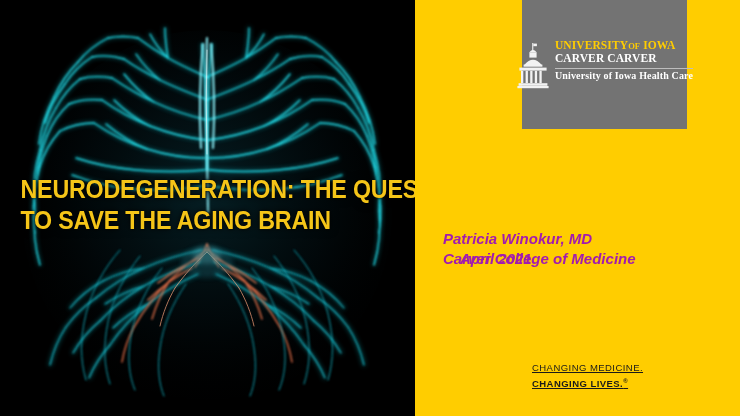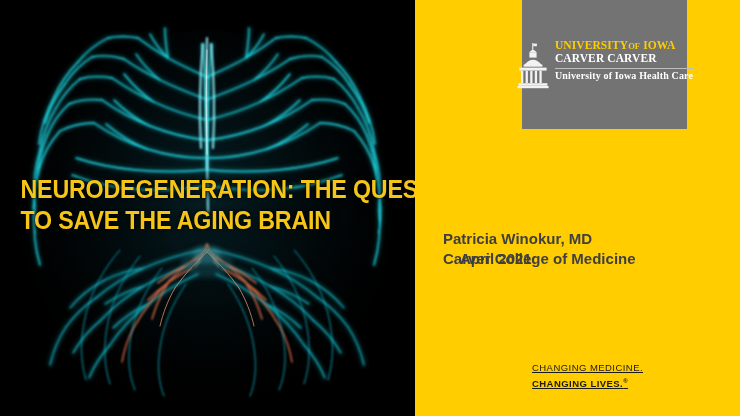--- a/index.html
+++ b/index.html
@@ -96,24 +96,25 @@
     font-size:22px;
     line-height:27px;
     letter-spacing:-0.2px;
   }
 
   
   .speaker{
     position:absolute;
     left:28px;top:229px;
     width:290px;
-    color:#404040;
+    color:#a21caf;
     font-weight:bold;
     font-size:15px;
     line-height:19.5px;
+    font-style:italic;
   }
   .speaker .line{white-space:nowrap;}
   .overlap-wrap{position:relative;height:19.5px;white-space:nowrap;}
   .overlap-wrap .a,
   .overlap-wrap .b{position:absolute;left:0;top:0;white-space:nowrap;}
   .overlap-wrap .b{left:17px;}
 
   
   .tagline{
     position:absolute;

